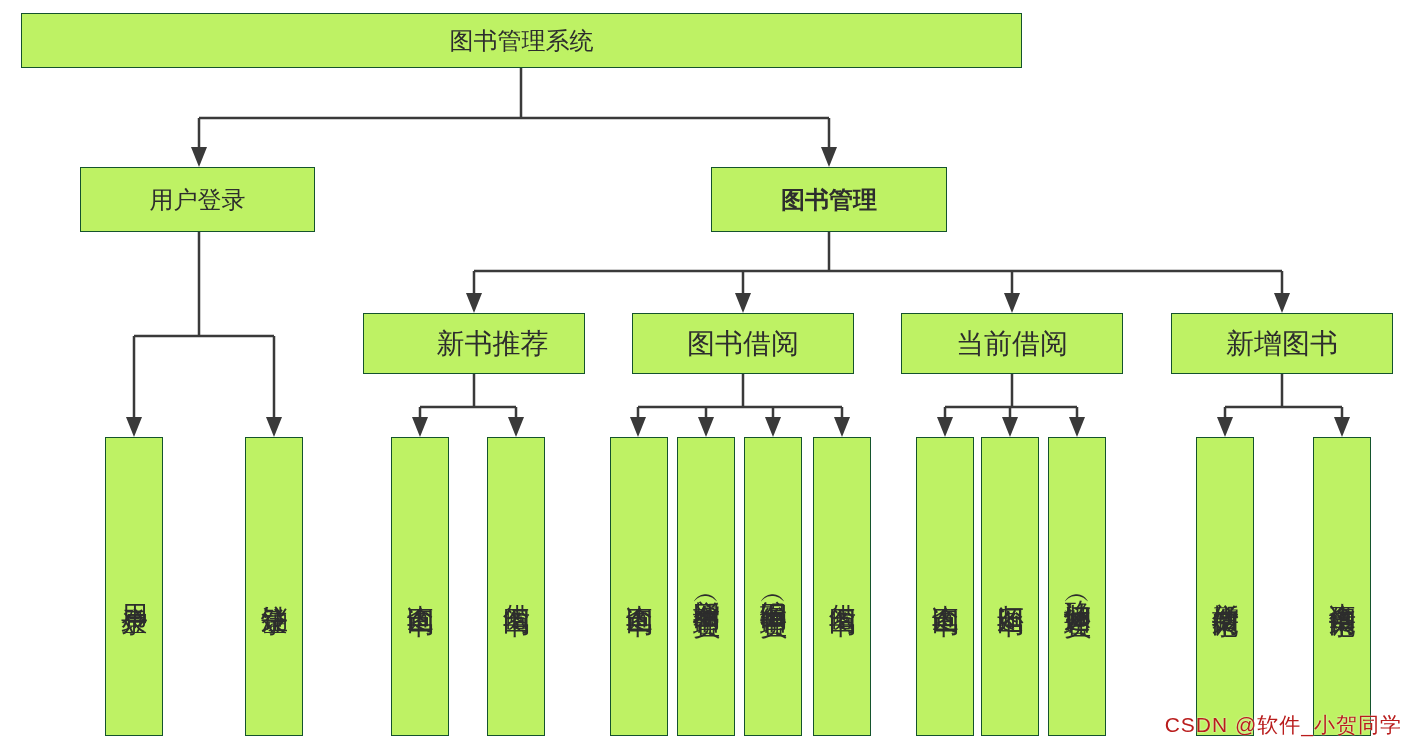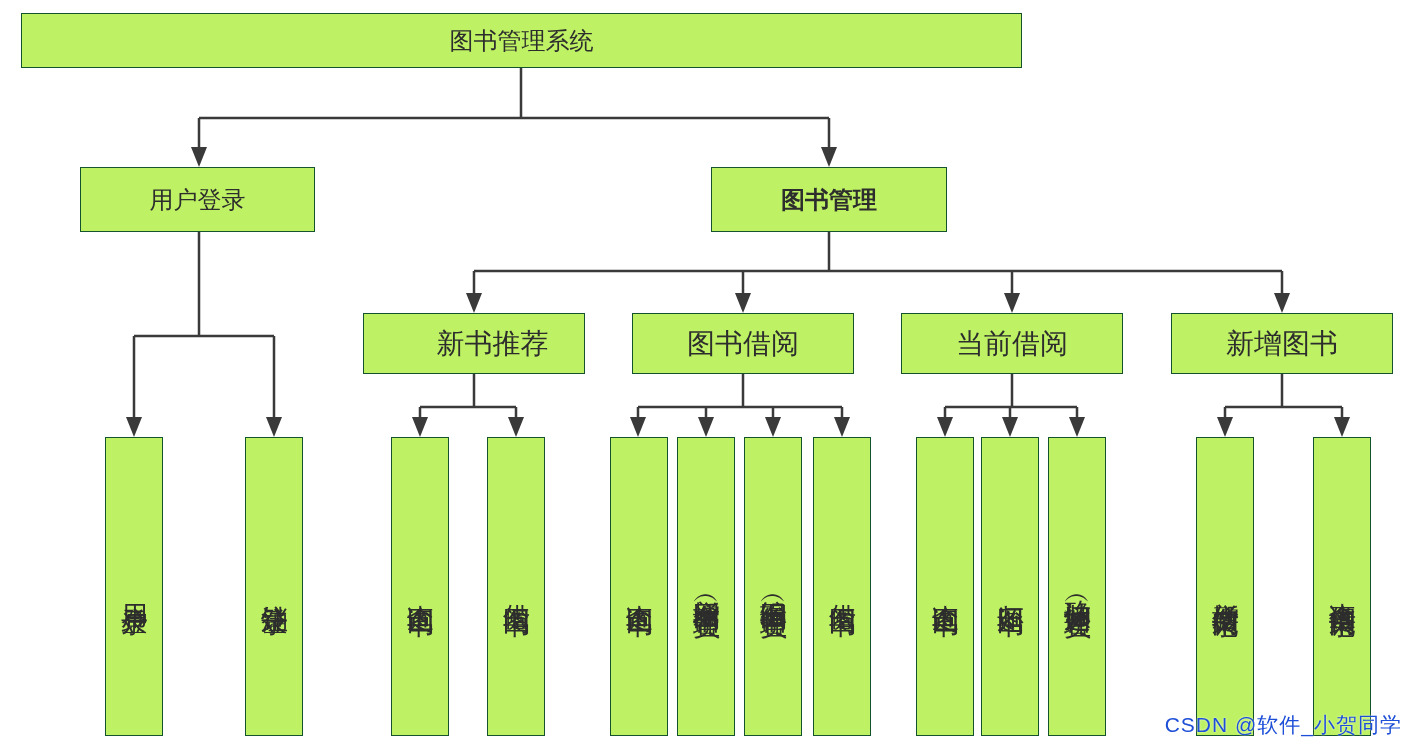--- a/index.html
+++ b/index.html
@@ -44,21 +44,21 @@
     letter-spacing: 2px;
     white-space: nowrap;
   }
   .watermark {
     position: absolute;
     right: 3px;
     top: 711px;
     z-index: 5;
     font-size: 21px;
     letter-spacing: 1px;
-    color: #1d4ed8;
+    color: #b91c1c;
     text-shadow: 0 0 2px rgba(255,255,255,0.9);
   }
 </style>
 </head>
 <body>
 
 <div class="canvas">
 
   <svg class="connectors" width="1405" height="747" viewBox="0 0 1405 747">
     <path fill="none" stroke="#3a3a3a" stroke-width="2.5" d="M521,68 V118 M199,118 H829 M199,118 V150 M829,118 V150

